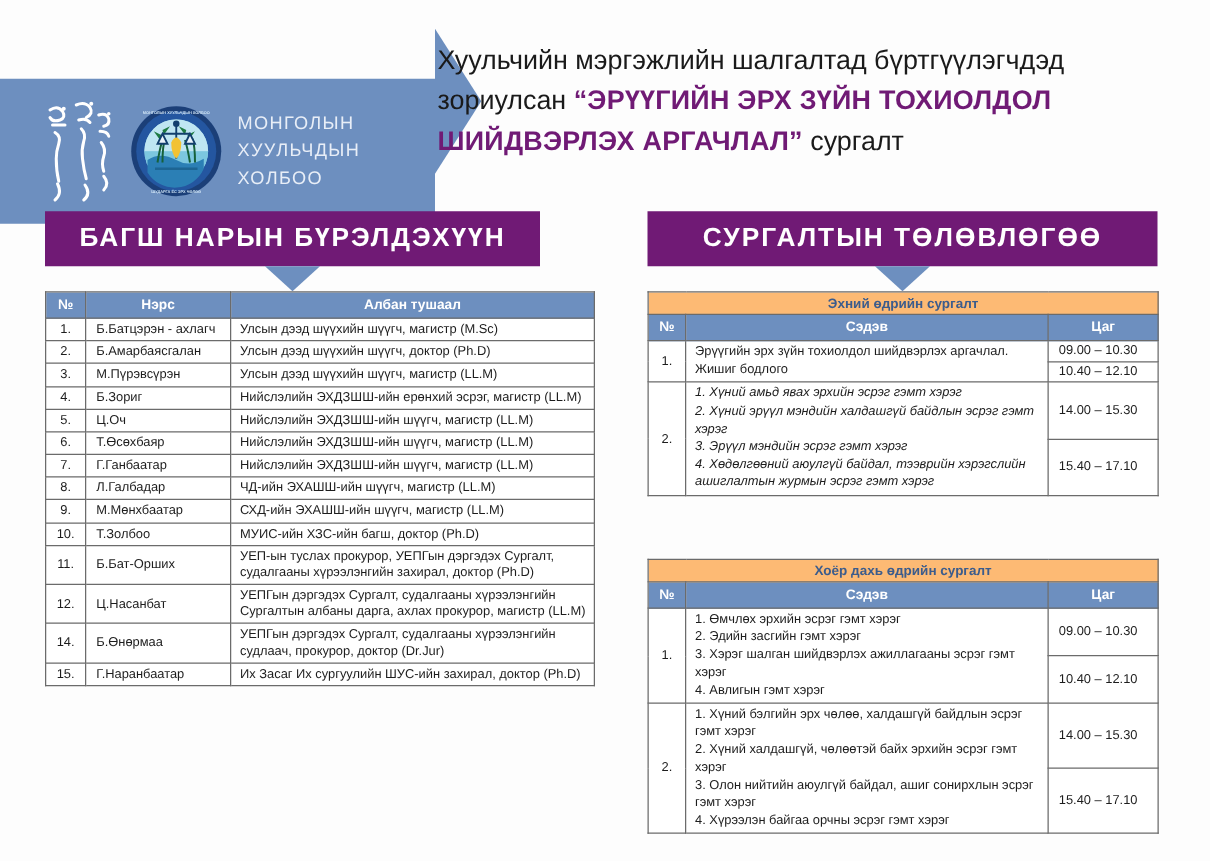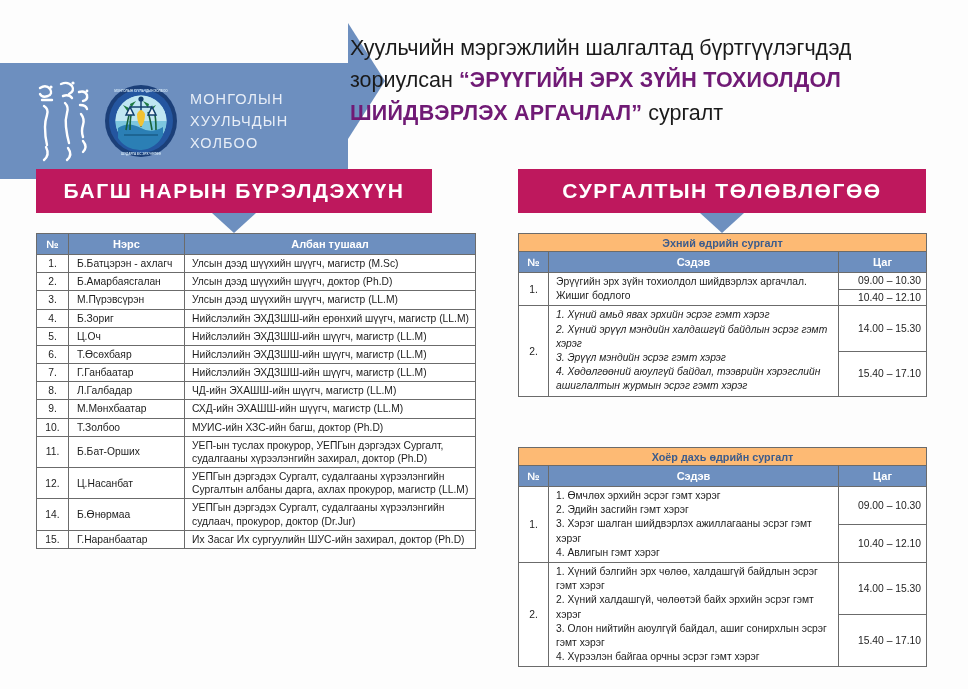--- a/index.html
+++ b/index.html
@@ -84,21 +84,21 @@
   #title-block .hl {
     color: #701a75;
     font-weight: bold;
     letter-spacing: 0.2px;
   }
 
   
   .section-banner {
     position: absolute;
     height: 44px;
-    background: #be185d;
+    background: #701a75;
     color: #ffffff;
     font-size: 21px;
     font-weight: bold;
     letter-spacing: 1.6px;
     display: flex;
     align-items: center;
     justify-content: center;
     text-align: center;
   }
   .section-banner-tail {
@@ -170,21 +170,21 @@
     text-align: center;
     height: 18px;
     border: 1px solid #6b6b6b;
     padding: 1px 4px;
   }
   .sched-table col.w-no    { width: 30px; }
   .sched-table col.w-topic { width: 290px; }
   .sched-table col.w-time  { width: 88px; }
   .sched-table td.c-no    { text-align: center; vertical-align: middle; }
   .sched-table td.c-topic { text-align: left; padding-left: 7px; line-height: 1.38; vertical-align: middle; }
-  .sched-table td.c-time  { text-align: left; padding-left: 19px; vertical-align: middle; white-space: nowrap; }
+  .sched-table td.c-time  { text-align: left; padding-left: 8px; vertical-align: middle; white-space: nowrap; }
 </style>
 </head>
 <body>
 
 <div id="page">
 
   <div id="header-banner">
 
     <span class="mong-script">
       <svg viewBox="0 0 62 86" width="62" height="86" aria-hidden="true">
@@ -289,21 +289,21 @@
           <td class="c-pos">Улсын дээд шүүхийн шүүгч, доктор (Ph.D)</td>
         </tr>
         <tr>
           <td class="c-no">3.</td>
           <td class="c-name">М.Пүрэвсүрэн</td>
           <td class="c-pos">Улсын дээд шүүхийн шүүгч, магистр (LL.M)</td>
         </tr>
         <tr>
           <td class="c-no">4.</td>
           <td class="c-name">Б.Зориг</td>
-          <td class="c-pos">Нийслэлийн ЭХДЗШШ-ийн ерөнхий шүүгч, магистр (LL.M)</td>
+          <td class="c-pos">Нийслэлийн ЭХДЗШШ-ийн ерөнхий эсрэг, магистр (LL.M)</td>
         </tr>
         <tr>
           <td class="c-no">5.</td>
           <td class="c-name">Ц.Оч</td>
           <td class="c-pos">Нийслэлийн ЭХДЗШШ-ийн шүүгч, магистр (LL.M)</td>
         </tr>
         <tr>
           <td class="c-no">6.</td>
           <td class="c-name">Т.Өсөхбаяр</td>
           <td class="c-pos">Нийслэлийн ЭХДЗШШ-ийн шүүгч, магистр (LL.M)</td>

